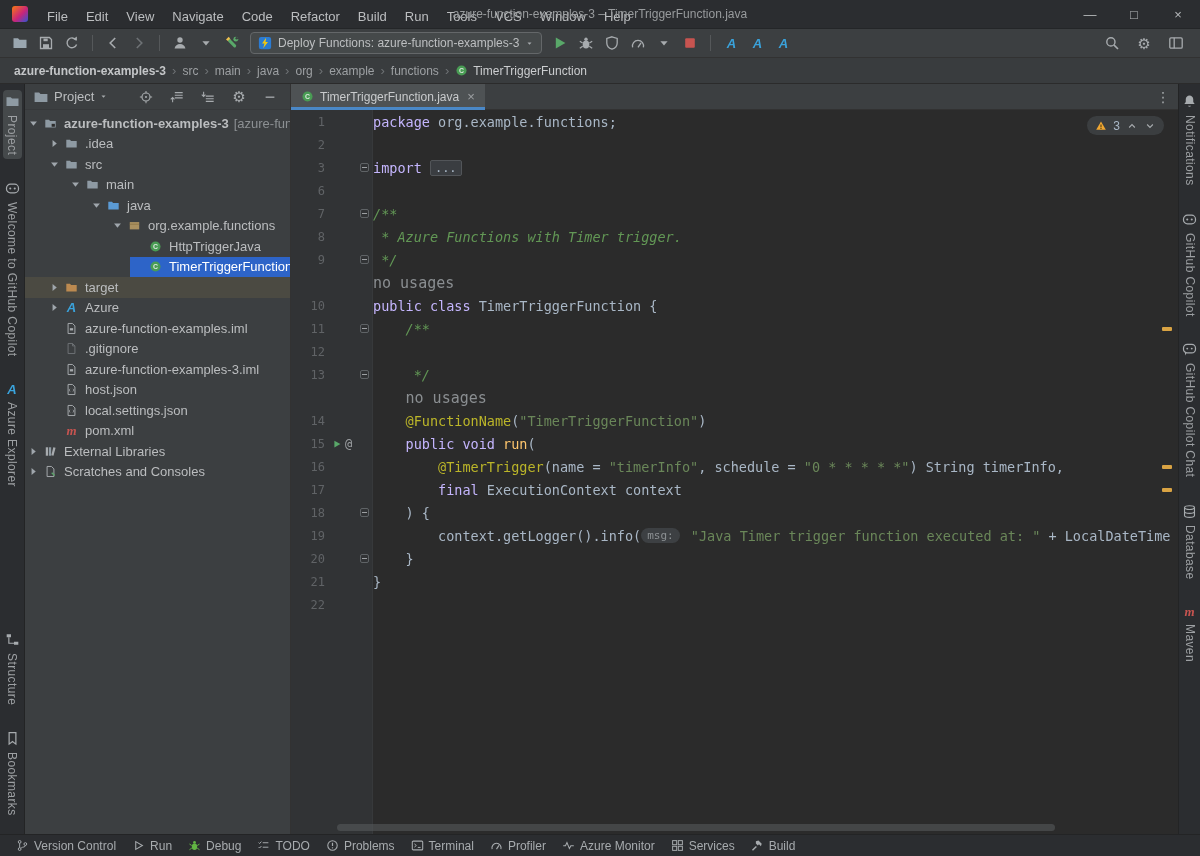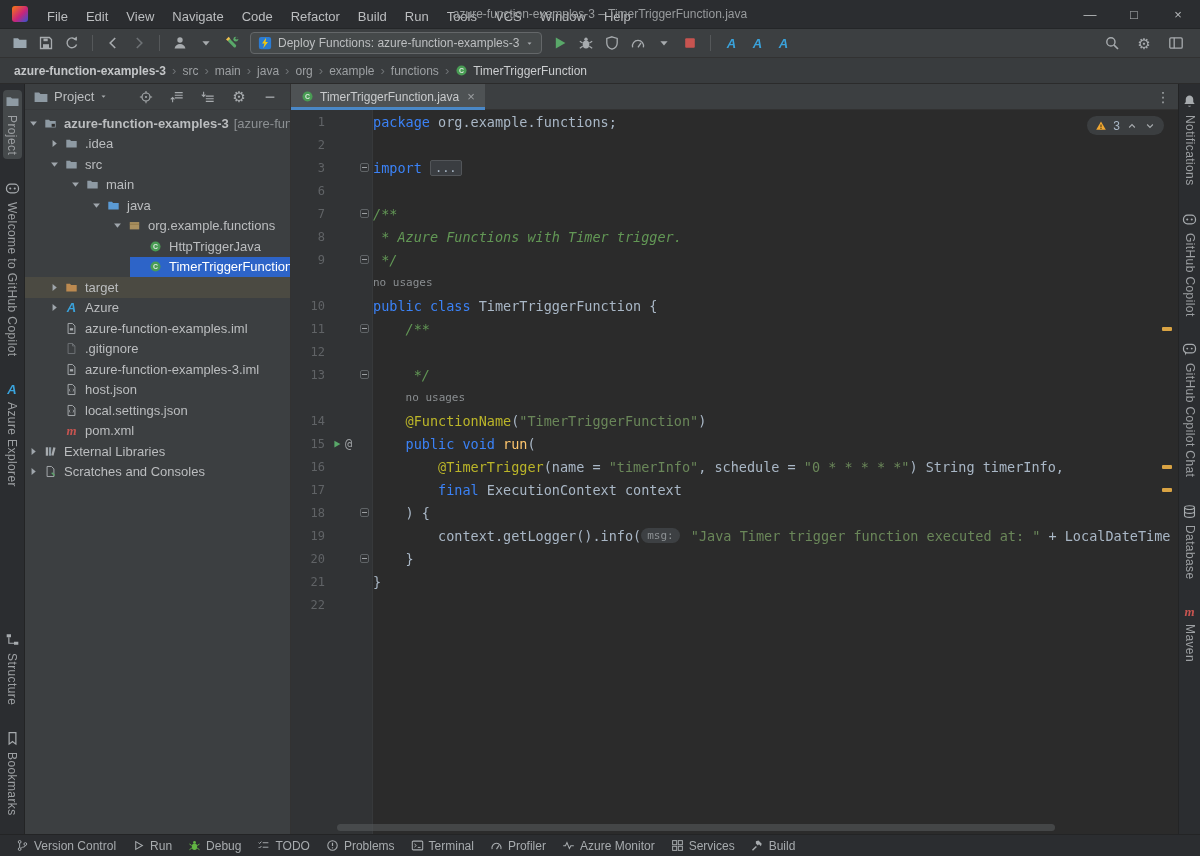--- a/index.html
+++ b/index.html
@@ -70,27 +70,27 @@
   .gutter-bg{position:absolute;left:0;top:0;bottom:0;width:82px;background:#313335;border-right:1px solid #37393B}
   .code-area{position:absolute;left:0;top:0;right:0}
   .code-line{display:flex;align-items:center;height:23px;font-family:"DejaVu Sans Mono",monospace;font-size:13.5px;white-space:pre}
   .ln{width:34px;text-align:right;color:#606366;font-size:12px;flex:none;font-family:"DejaVu Sans Mono",monospace}
   .gict{width:30px;flex:none;display:flex;align-items:center;gap:3px;padding-left:7px}
   .at{color:#9DA0A3;font-size:12px;font-family:"DejaVu Sans Mono",monospace}
   .fold{width:18px;flex:none;display:flex;align-items:center;justify-content:center}
   .fold-box{width:9px;height:9px;border:1px solid #5F6366;border-radius:2px;position:relative}
   .fold-box::after{content:"";position:absolute;left:1px;right:1px;top:3px;height:1px;background:#9DA0A3}
   .ctext{flex:1;overflow:hidden;white-space:pre;display:flex;align-items:center}
-  .tk-kw{color:#3b82f6}
+  .tk-kw{color:#c4b5fd}
   .tk-pl{color:#A9B7C6}
   .tk-doc{color:#629755;font-style:italic}
   .tk-ann{color:#BBB529}
   .tk-str{color:#6A8759}
   .tk-meth{color:#FFC66D}
-  .tk-hint{color:#8A8E91;font-size:11px}
+  .tk-hint{color:#8A8E91;font-size:15px}
   .tk-inlay{background:#3D4043;color:#8C9093;border-radius:8px;padding:1px 6px;font-size:11px;margin-right:3px}
   .tk-fold{background:#3A3D41;border:1px solid #525559;color:#A9B7C6;padding:0 4px;border-radius:2px;font-size:12px}
   .insp{position:absolute;top:6px;right:14px;height:19px;display:flex;align-items:center;gap:6px;background:#3B3E40;border-radius:10px;padding:0 8px;font-size:12px;color:#A9B7C6}
   .stripe-mark{position:absolute;right:6px;width:10px;height:4px;background:#D9A343;border-radius:1px}
   .hscroll{position:absolute;bottom:3px;left:46px;width:718px;height:7px;border-radius:4px;background:#5A5D5F;opacity:.55}
 
   
   .statusbar{height:22px;background:#2B2D30;border-top:1px solid #232425;display:flex;align-items:center;padding:0 8px;font-size:12px;color:#A7ABAE;flex:none}
   .sb-item{display:flex;align-items:center;gap:5px;padding:0 8px;height:100%}
 

